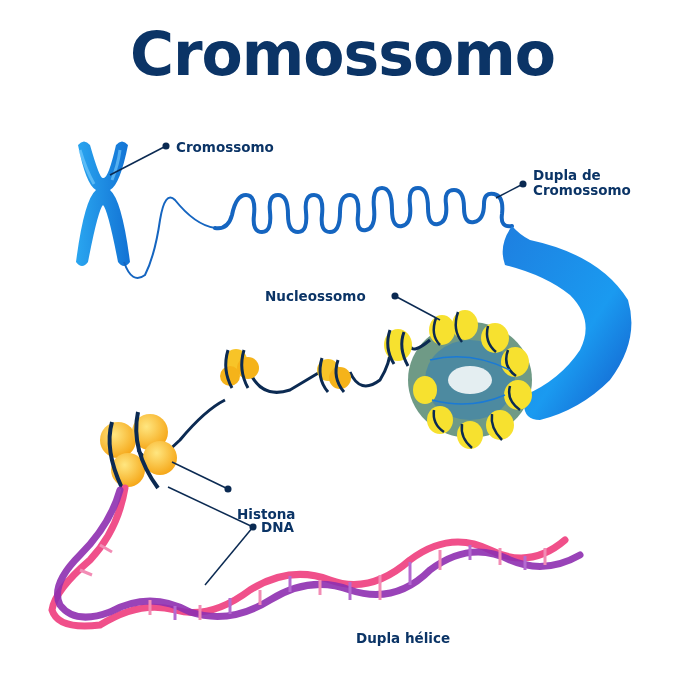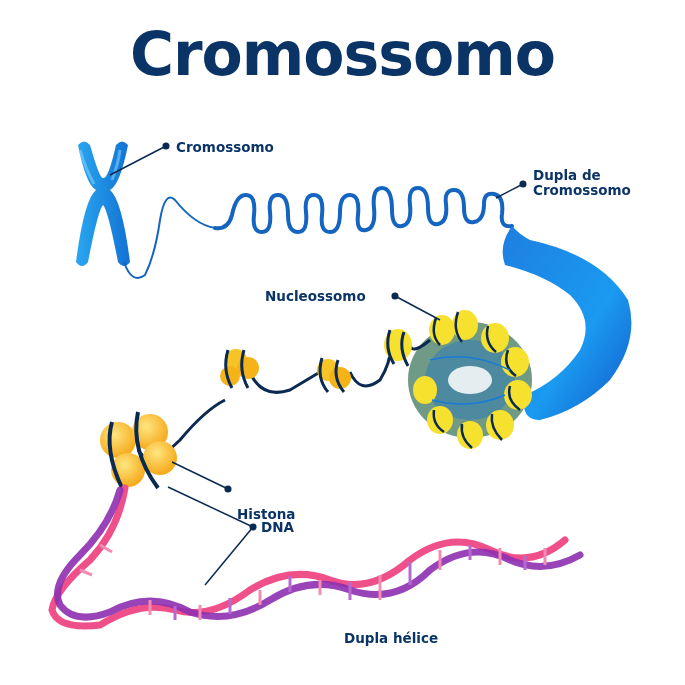--- a/index.html
+++ b/index.html
@@ -176,14 +176,14 @@
       <line x1="253" y1="527" x2="205" y2="585"></line>
     </g>
   </svg>
 
   <div class="label" style="left:176px; top:139px;">Cromossomo</div>
   <div class="label" style="left:533px; top:167px;">Dupla de</div>
   <div class="label" style="left:533px; top:182px;">Cromossomo</div>
   <div class="label" style="left:265px; top:288px;">Nucleossomo</div>
   <div class="label" style="left:237px; top:482px;margin-top:24px;">Histona</div>
   <div class="label" style="left:261px; top:519px;">DNA</div>
-  <div class="label" style="left:344px; top:630px;">Dupla hélice</div>
+  <div class="label" style="left:356px; top:630px;">Dupla hélice</div>
 </div>
 
 </body></html>

